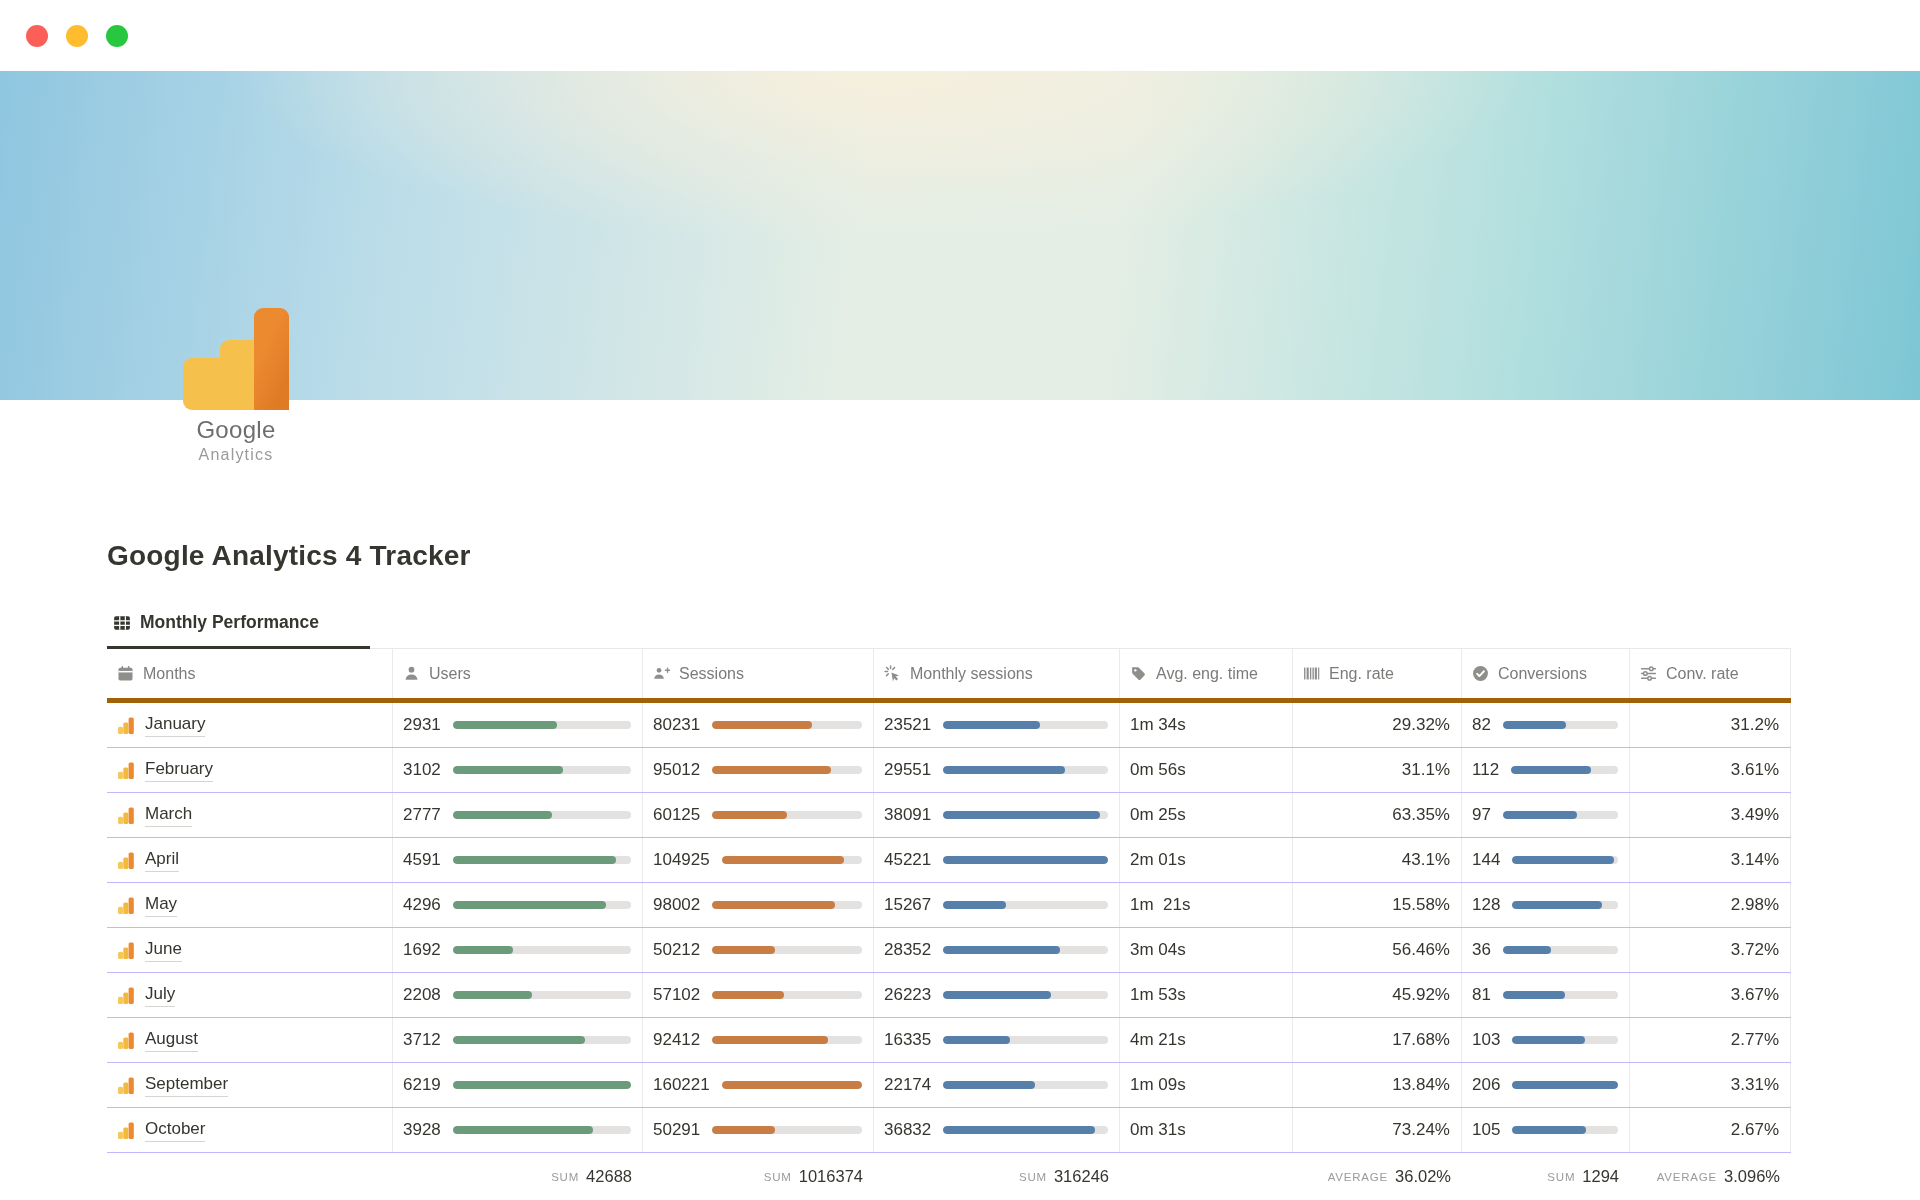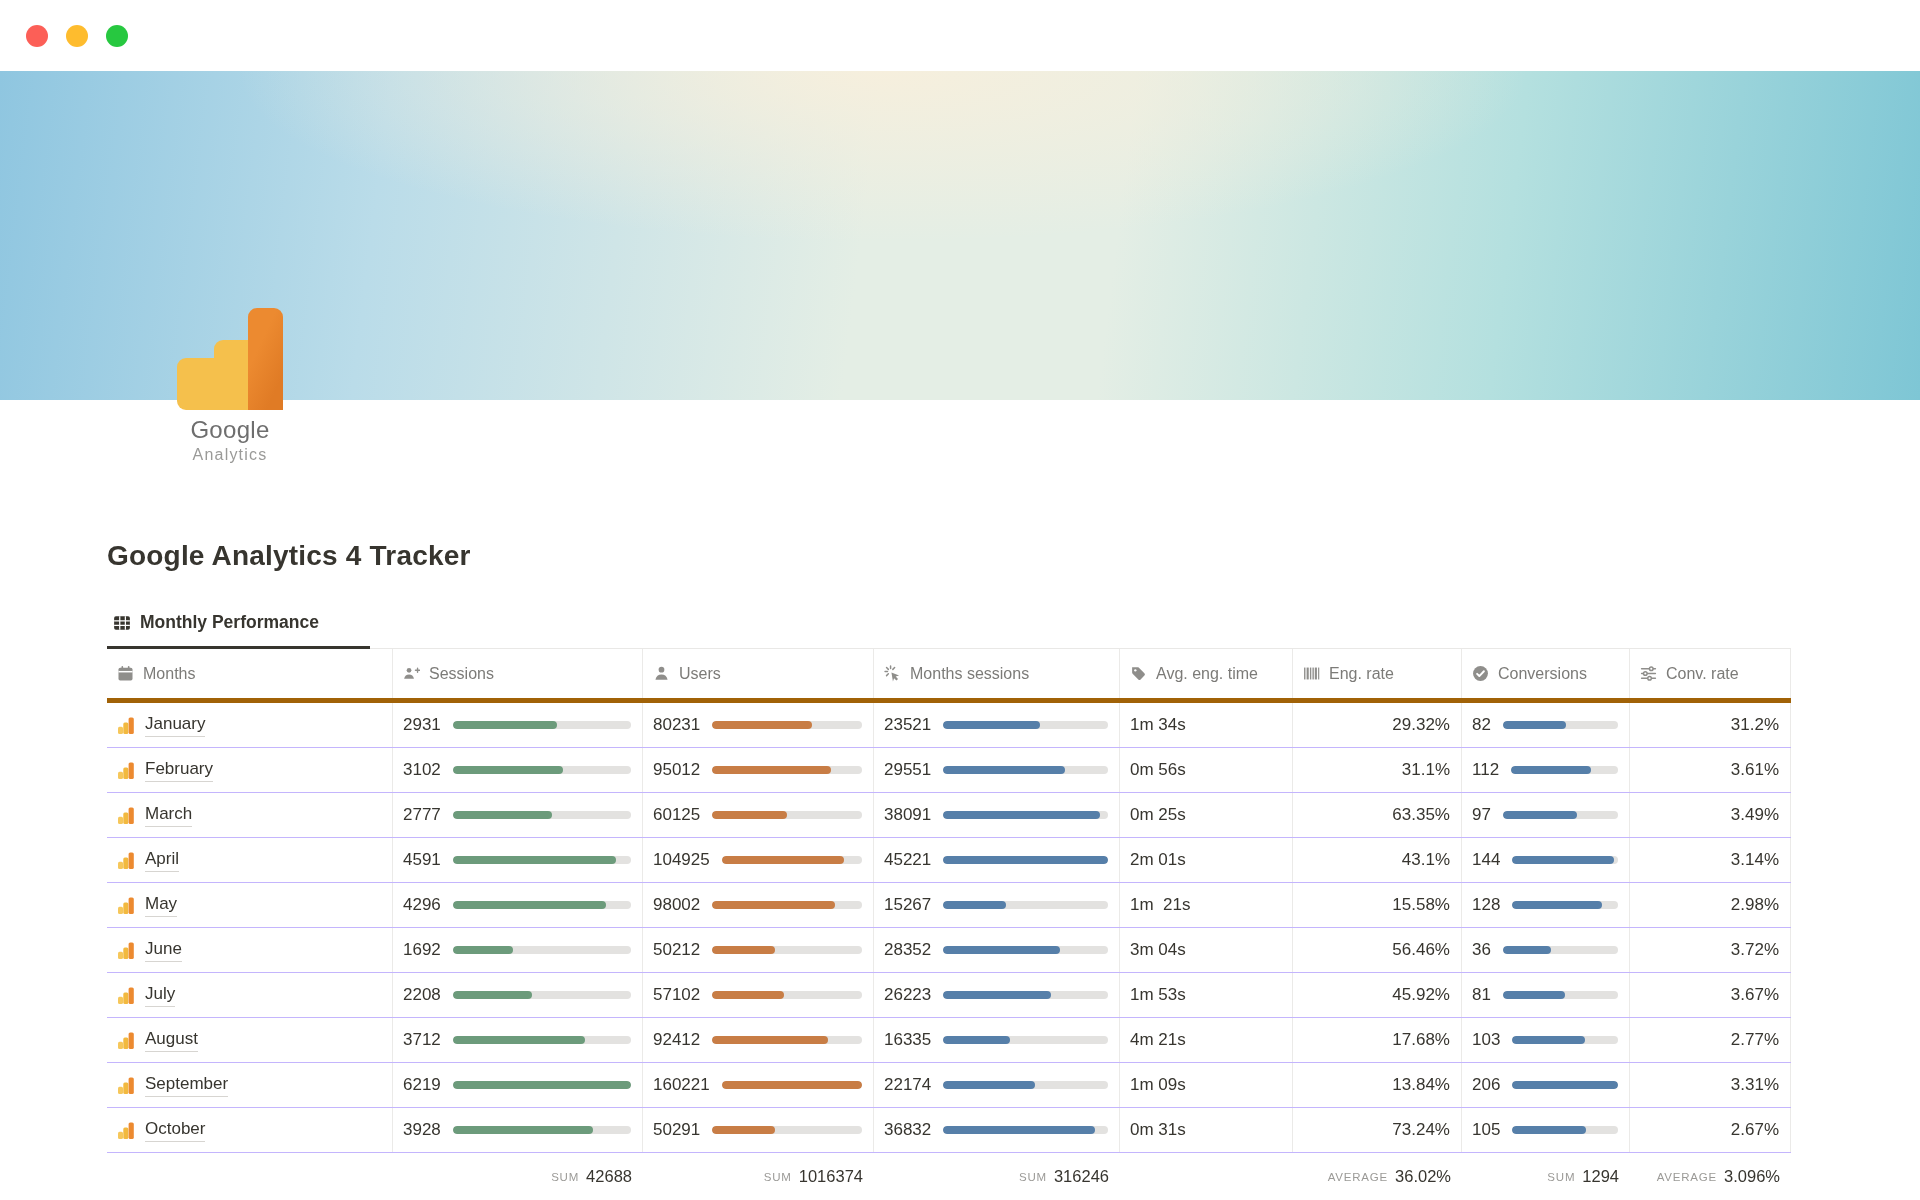--- a/index.html
+++ b/index.html
@@ -7,21 +7,21 @@
     width:1920px;height:1200px;overflow:hidden;background:#ffffff;
     font-family:"Liberation Sans","DejaVu Sans",sans-serif;
     color:#37352F;position:relative;
   }
   
   .topbar{height:71px;background:#fff;display:flex;align-items:center;padding-left:26px;}
   .traffic{width:22px;height:22px;border-radius:50%;margin-right:18px;}
   
   .cover{height:329px;width:100%;}
   
-  .logo-block{position:absolute;left:177px;top:308px;width:106px;text-align:center;}
+  .logo-block{position:absolute;left:183px;top:308px;width:106px;text-align:center;}
   .ga-logo{position:relative;width:106px;height:102px;}
   .ga-c1{position:absolute;left:0;bottom:0;width:37px;height:52px;border-radius:9px 0 0 9px;}
   .ga-c2{position:absolute;left:37px;bottom:0;width:34px;height:70px;border-radius:9px 0 0 0;}
   .ga-c3{position:absolute;left:71px;bottom:0;width:35px;height:102px;border-radius:9px 9px 0 0;}
   .brand-top{margin-top:6px;font-size:24px;font-weight:500;color:#6E6E6E;letter-spacing:.3px;}
   .brand-bottom{margin-top:2px;font-size:16px;color:#9A9A98;letter-spacing:1.2px;}
   
   .content{margin-left:107px;width:1684px;padding-top:140px;}
   .page-title{font-size:28px;font-weight:700;letter-spacing:.2px;color:#37352F;margin:0;}
   
@@ -96,47 +96,47 @@
               <rect x="1.4" y="2.6" width="13.2" height="12" rx="1.6" fill="#8F8E8B"></rect>
               <rect x="1.4" y="5.6" width="13.2" height="1.4" fill="#fff"></rect>
               <rect x="4.2" y="1" width="1.6" height="3" rx="0.8" fill="#8F8E8B"></rect>
               <rect x="10.2" y="1" width="1.6" height="3" rx="0.8" fill="#8F8E8B"></rect>
             </svg>
           </span>
           <span>Months</span>
         </div>
         <div class="t-cell">
           <span class="h-icon">
+            <svg width="17" height="17" viewBox="0 0 16 16" fill="#8F8E8B">
+              <circle cx="8" cy="4.4" r="2.7"></circle>
+              <path d="M2.3 13.8c.5-3.2 2.7-4.9 5.7-4.9s5.2 1.7 5.7 4.9z"></path>
+            </svg>
+          </span>
+          <span>Users</span>
+        </div>
+        <div class="t-cell">
+          <span class="h-icon">
             <svg width="19" height="17" viewBox="0 0 18 16" fill="#8F8E8B">
               <circle cx="6.4" cy="4.6" r="2.5"></circle>
               <path d="M1.2 13.6c.45-3 2.5-4.5 5.2-4.5s4.75 1.5 5.2 4.5z"></path>
               <path d="M13.2 4.6h4.4M15.4 2.4v4.4" stroke="#8F8E8B" stroke-width="1.5" fill="none" stroke-linecap="round"></path>
             </svg>
           </span>
           <span>Sessions</span>
-        </div>
-        <div class="t-cell">
-          <span class="h-icon">
-            <svg width="17" height="17" viewBox="0 0 16 16" fill="#8F8E8B">
-              <circle cx="8" cy="4.4" r="2.7"></circle>
-              <path d="M2.3 13.8c.5-3.2 2.7-4.9 5.7-4.9s5.2 1.7 5.7 4.9z"></path>
-            </svg>
-          </span>
-          <span>Users</span>
         </div>
         <div class="t-cell">
           <span class="h-icon">
             <svg width="17" height="17" viewBox="0 0 16 16">
               <g stroke="#8F8E8B" stroke-width="1.4" stroke-linecap="round" fill="none">
                 <path d="M6.2 1v2.3M1 6.2h2.3M2.4 2.4l1.7 1.7M10 2.4L8.3 4.1M2.4 10l1.7-1.7"></path>
               </g>
               <path d="M7 7l7.2 2.8-3.2 1.1 2.2 2.2-1.5 1.5-2.2-2.2-1.1 3.2z" fill="#8F8E8B"></path>
             </svg>
           </span>
-          <span>Months sessions</span>
+          <span>Monthly sessions</span>
         </div>
         <div class="t-cell">
           <span class="h-icon">
             <svg width="17" height="17" viewBox="0 0 16 16">
               <path d="M2 2h5.1c.4 0 .78.16 1.06.44l5.4 5.4a1.5 1.5 0 010 2.12l-3.6 3.6a1.5 1.5 0 01-2.12 0l-5.4-5.4A1.5 1.5 0 012 7.1V2z" fill="#8F8E8B"></path>
               <circle cx="5" cy="5" r="1.1" fill="#fff"></circle>
             </svg>
           </span>
           <span>Avg. eng. time</span>
         </div>

